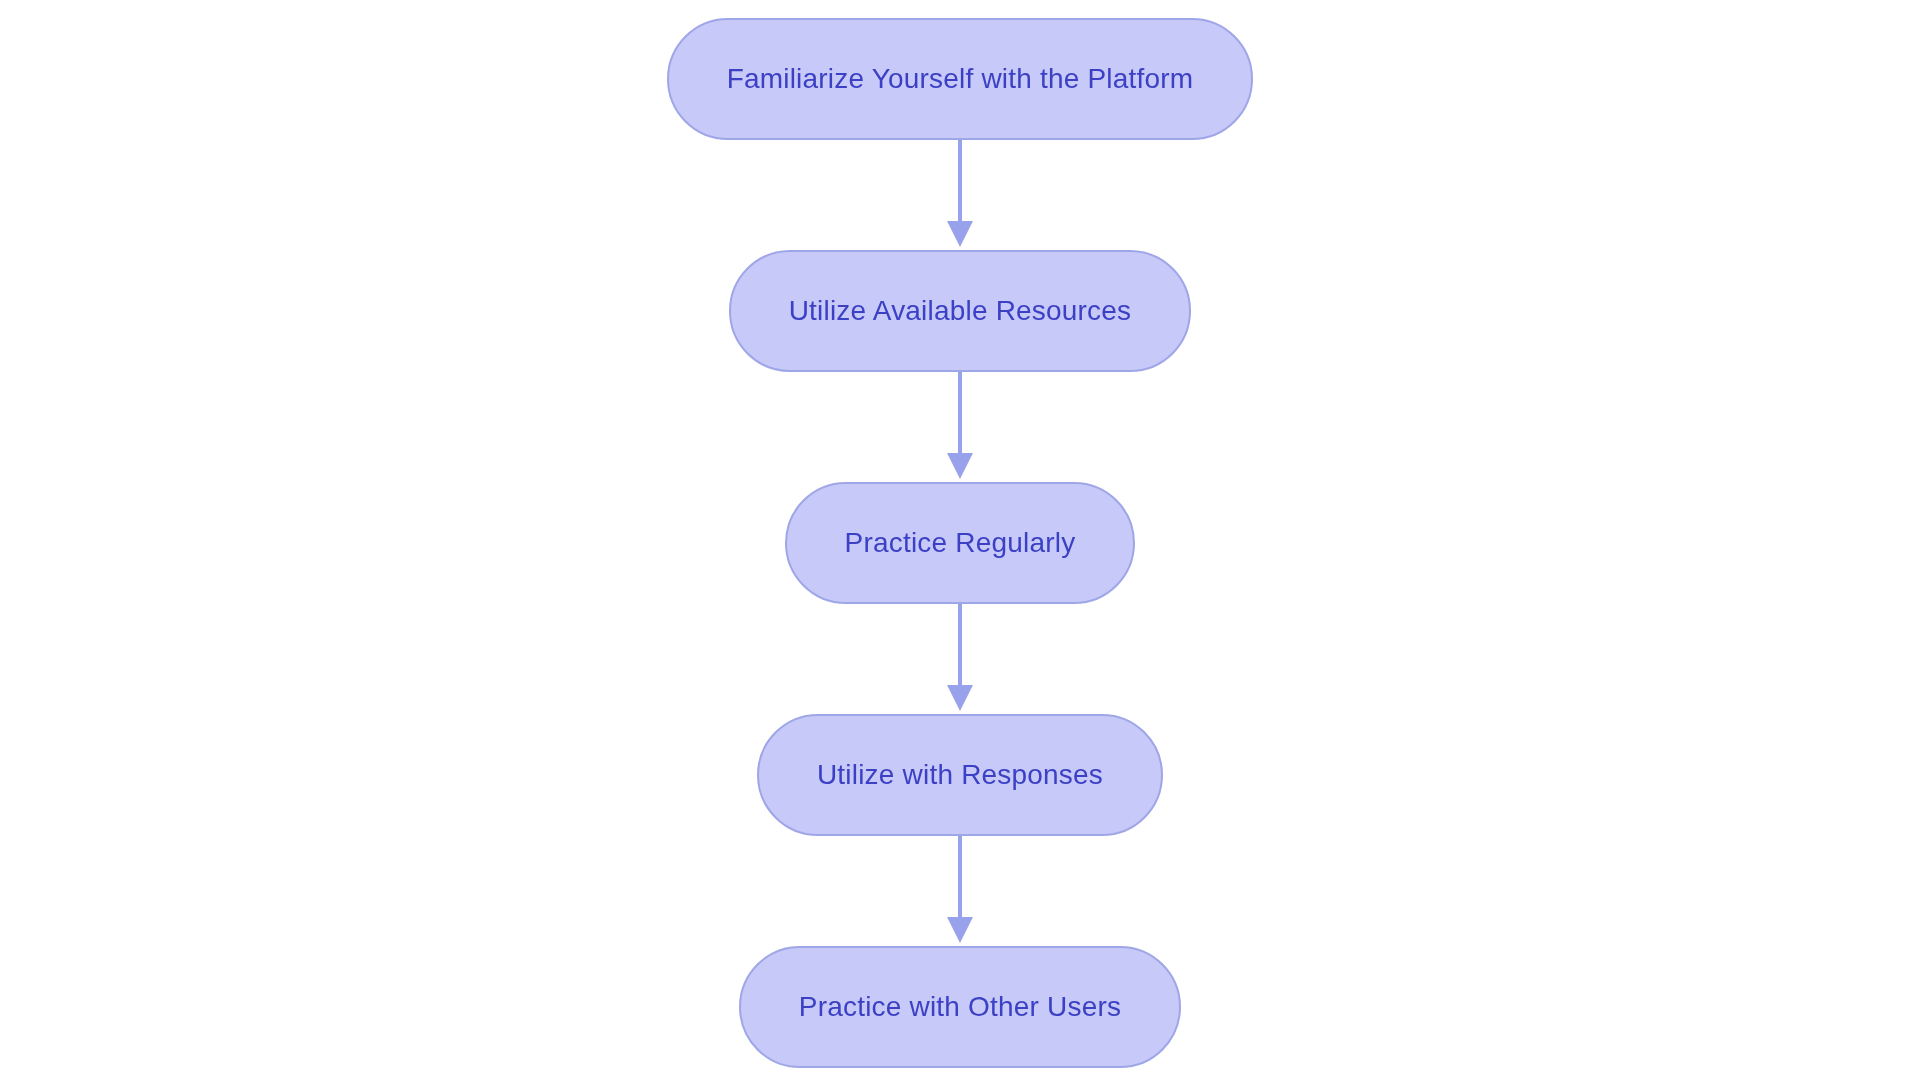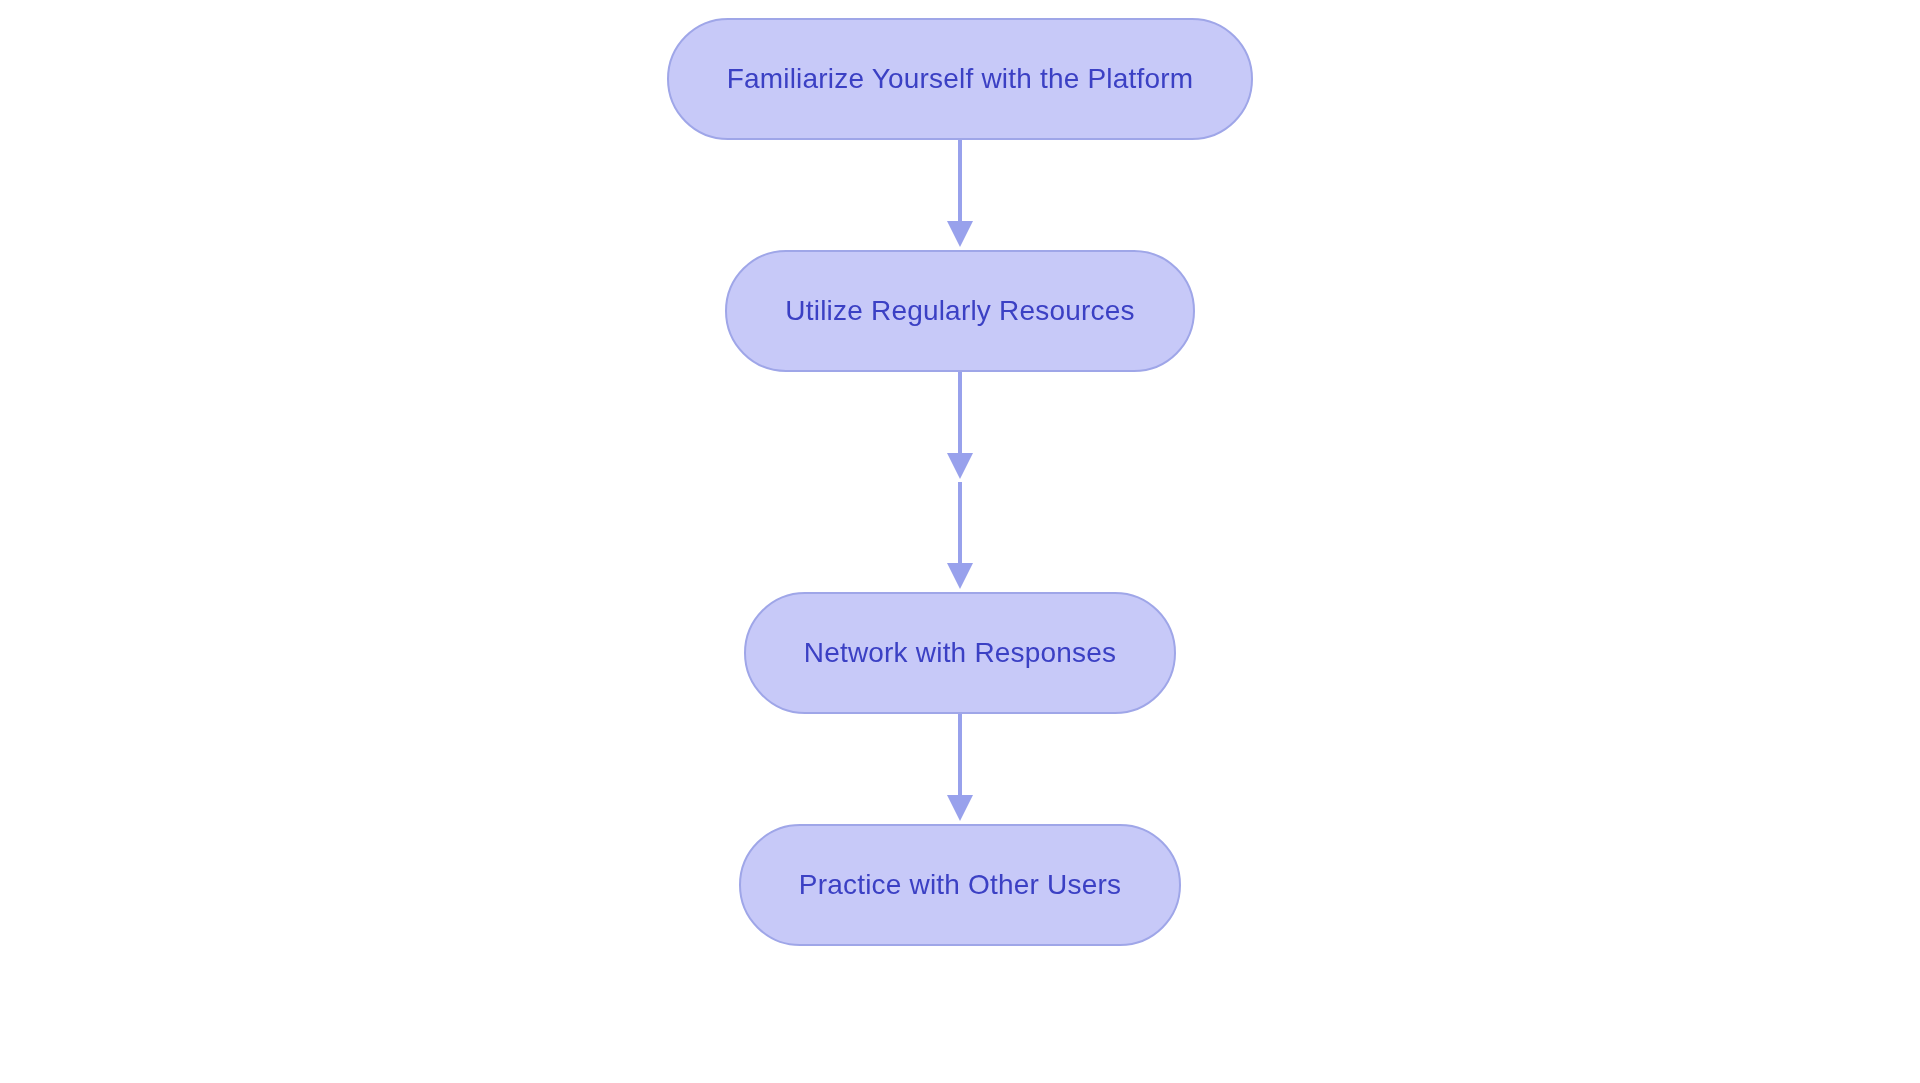--- a/index.html
+++ b/index.html
@@ -70,36 +70,39 @@
   <div class="node">
     <span class="node-label">Familiarize Yourself with the Platform</span>
   </div>
 
   <div class="connector">
     <div class="connector-line"></div>
     <div class="arrowhead"></div>
   </div>
 
   <div class="node">
-    <span class="node-label">Utilize Regularly Resources</span>
+    <span class="node-label">Utilize Available Resources</span>
   </div>
 
   <div class="connector">
     <div class="connector-line"></div>
     <div class="arrowhead"></div>
   </div>
 
+  <div class="node">
+    <span class="node-label">Practice Regularly</span>
+  </div>
 
   <div class="connector">
     <div class="connector-line"></div>
     <div class="arrowhead"></div>
   </div>
 
   <div class="node">
-    <span class="node-label">Network with Responses</span>
+    <span class="node-label">Utilize with Responses</span>
   </div>
 
   <div class="connector">
     <div class="connector-line"></div>
     <div class="arrowhead"></div>
   </div>
 
   <div class="node">
     <span class="node-label">Practice with Other Users</span>
   </div>

